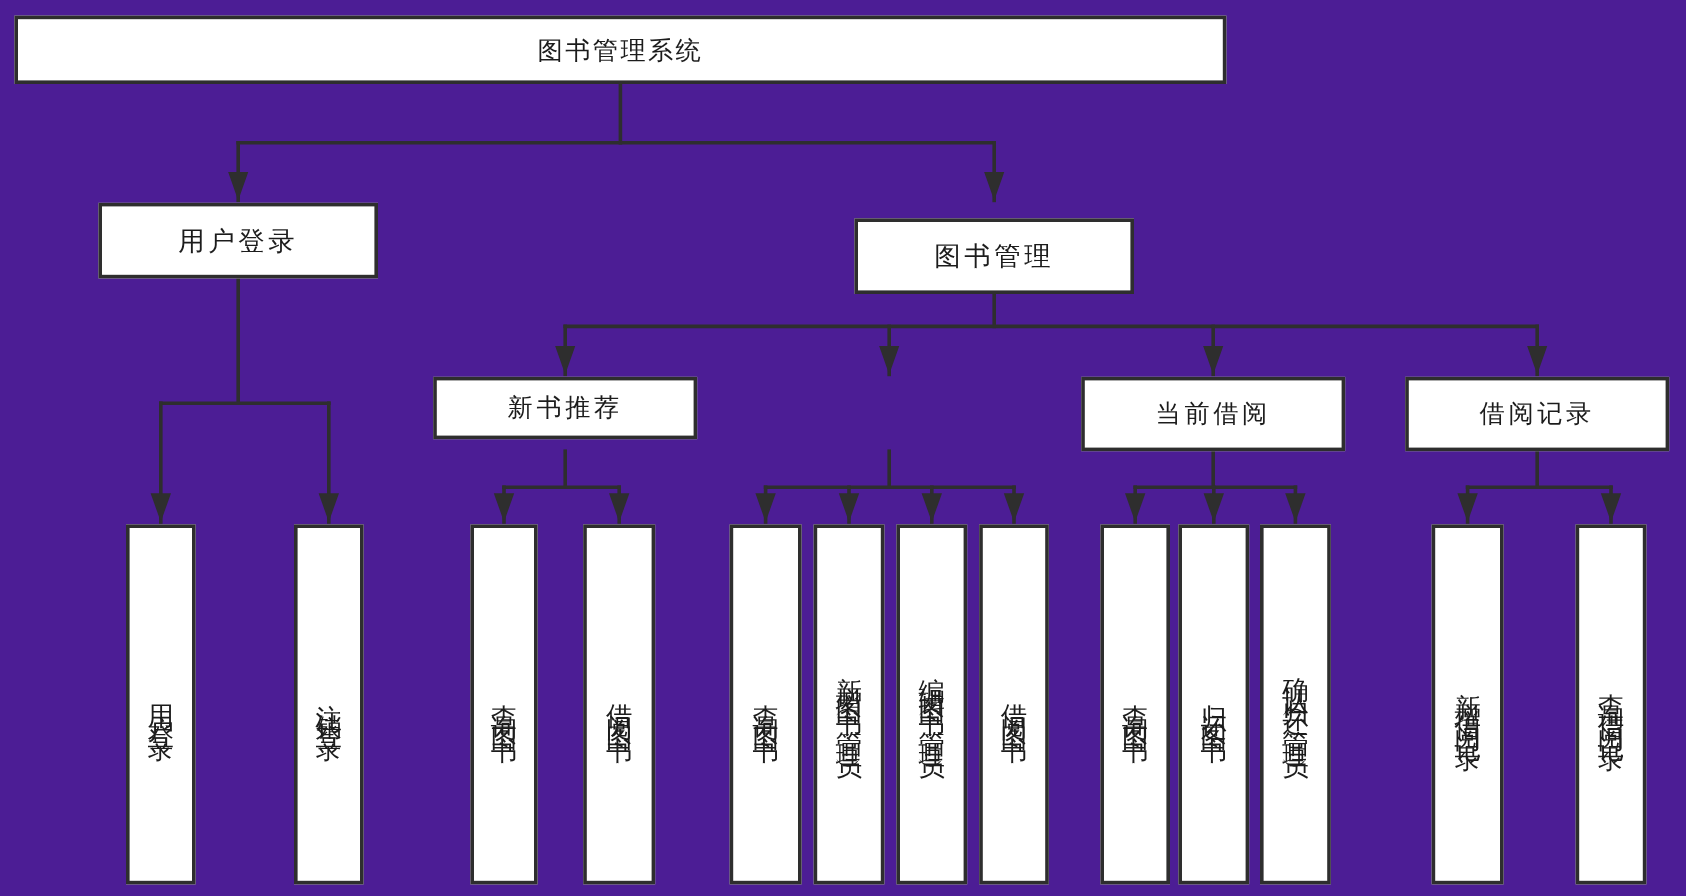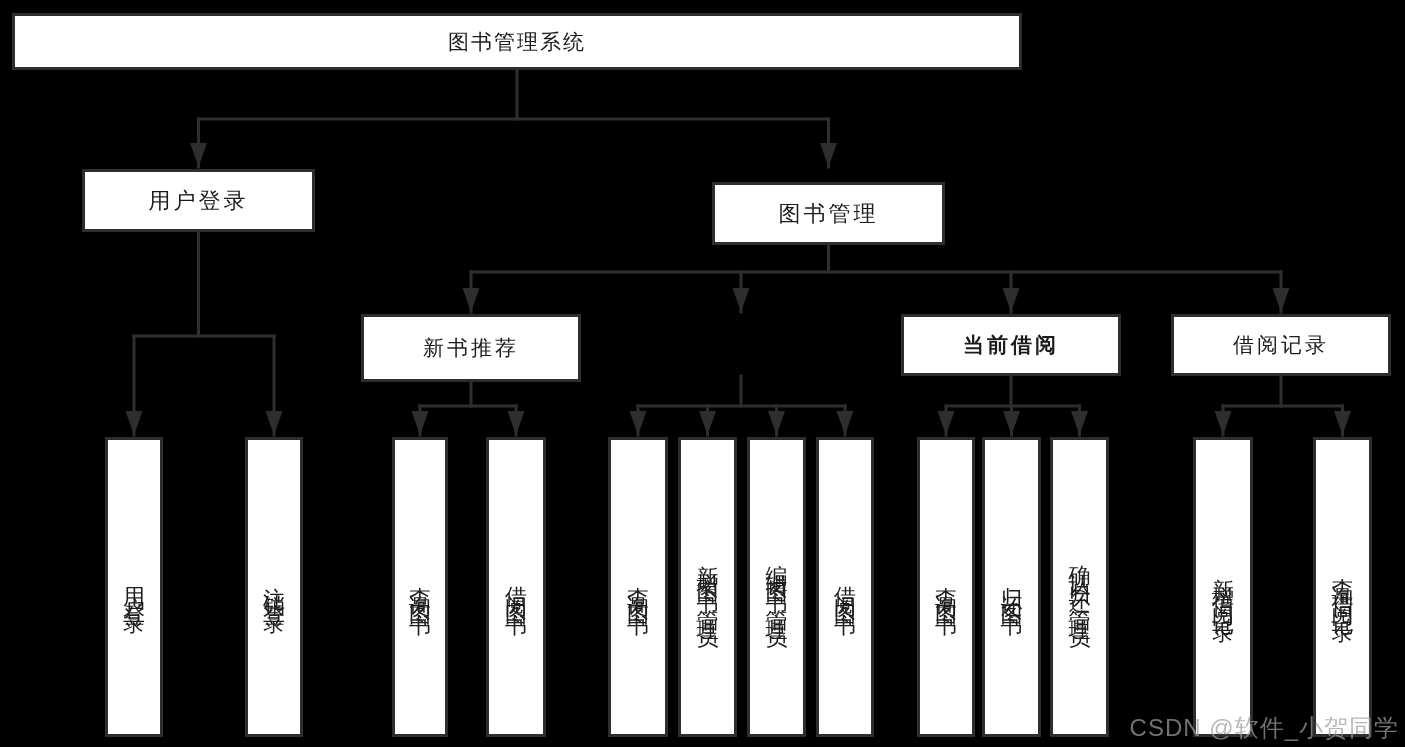--- a/index.html
+++ b/index.html
@@ -1,20 +1,20 @@
 <!DOCTYPE html>
 <html><head>
 <meta charset="utf-8">
 <style>
   html, body { margin: 0; padding: 0; background: #ffffff; }
   .stage {
     position: relative;
     width: 1405px;
     height: 747px;
-    background: #000000;
+    background: #4c1d95;
     font-family: "Liberation Sans", "DejaVu Sans", sans-serif;
     overflow: hidden;
   }
   .edges {
     position: absolute;
     left: 0; top: 0;
     z-index: 1;
   }
   .edges line {
     stroke: #2e2e2e;
@@ -130,37 +130,36 @@
       <line x1="1223" y1="406" x2="1223" y2="435" marker-end="url(#arr)"></line>
       <line x1="1342.5" y1="406" x2="1342.5" y2="435" marker-end="url(#arr)"></line>
     </g>
   </svg>
 
   <div class="node top-title" style="left:12px; top:13px; width:1010px; height:57px;">图书管理系统</div>
 
   <div class="node h2" style="left:82px; top:169px; width:233px; height:63px;">用户登录</div>
   <div class="node h2" style="left:712px; top:169px; width:233px; height:63px;margin-top:13px;">图书管理</div>
 
-  <div class="node h3" style="left:361px; top:314px; width:220px; height:68px;">新书推荐</div>
-  <div class="node h3" style="left:901px; top:314px; width:220px; height:62px;font-weight:bold;">当前借阅</div>
+  <div class="node h3" style="left:361px; top:314px; width:220px; height:52px;">新书推荐</div>
+  <div class="node h3" style="left:901px; top:314px; width:220px; height:62px;">当前借阅</div>
   <div class="node h3" style="left:1171px; top:314px; width:220px; height:62px;">借阅记录</div>
 
   <div class="node v" style="left:105px; top:437px; width:58px; height:300px;">用户登录</div>
   <div class="node v" style="left:245px; top:437px; width:58px; height:300px;">注销登录</div>
 
   <div class="node v" style="left:392px; top:437px; width:56px; height:300px;">查询图书</div>
   <div class="node v" style="left:486px; top:437px; width:60px; height:300px;">借阅图书</div>
 
   <div class="node v" style="left:608px; top:437px; width:60px; height:300px;">查询图书</div>
   <div class="node v" style="left:678px; top:437px; width:59px; height:300px;">新增图书（管理员）</div>
   <div class="node v" style="left:747px; top:437px; width:59px; height:300px;">编辑图书（管理员）</div>
   <div class="node v" style="left:816px; top:437px; width:58px; height:300px;">借阅图书</div>
 
   <div class="node v" style="left:917px; top:437px; width:58px; height:300px;">查询图书</div>
   <div class="node v" style="left:982px; top:437px; width:59px; height:300px;">归还图书</div>
   <div class="node v" style="left:1050px; top:437px; width:59px; height:300px;">确认归还（管理员）</div>
 
   <div class="node v" style="left:1193px; top:437px; width:60px; height:300px;">新增借阅记录</div>
   <div class="node v" style="left:1313px; top:437px; width:59px; height:300px;">查询借阅记录</div>
 
-  <div class="watermark">CSDN @软件_小贺同学</div>
 
 </div>
 
 </body></html>

